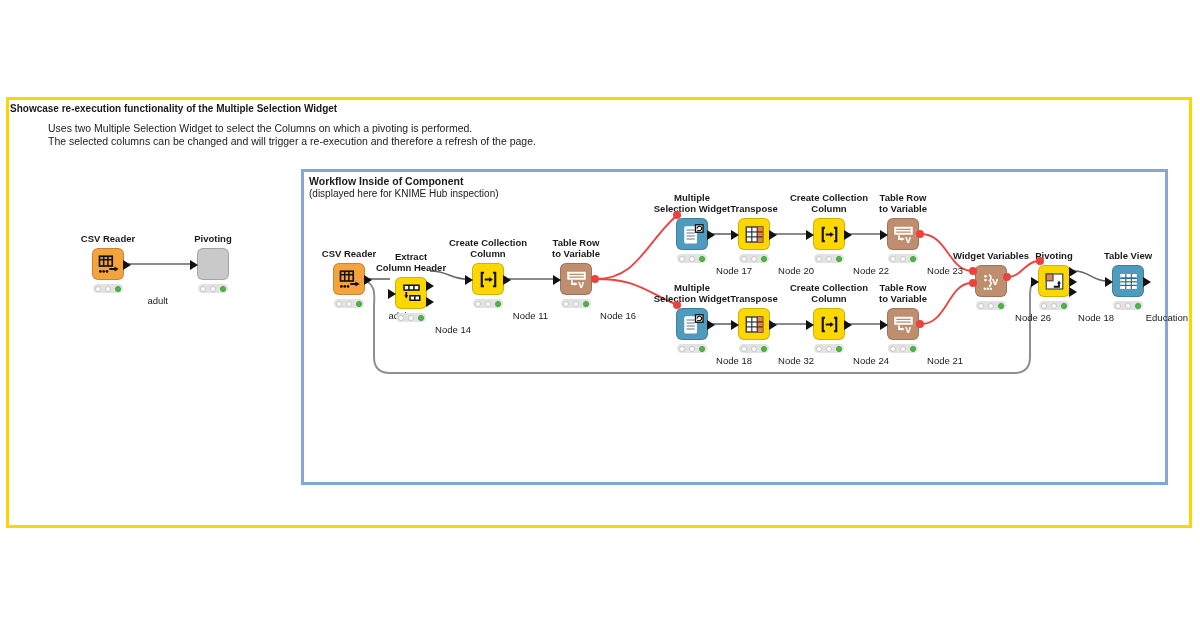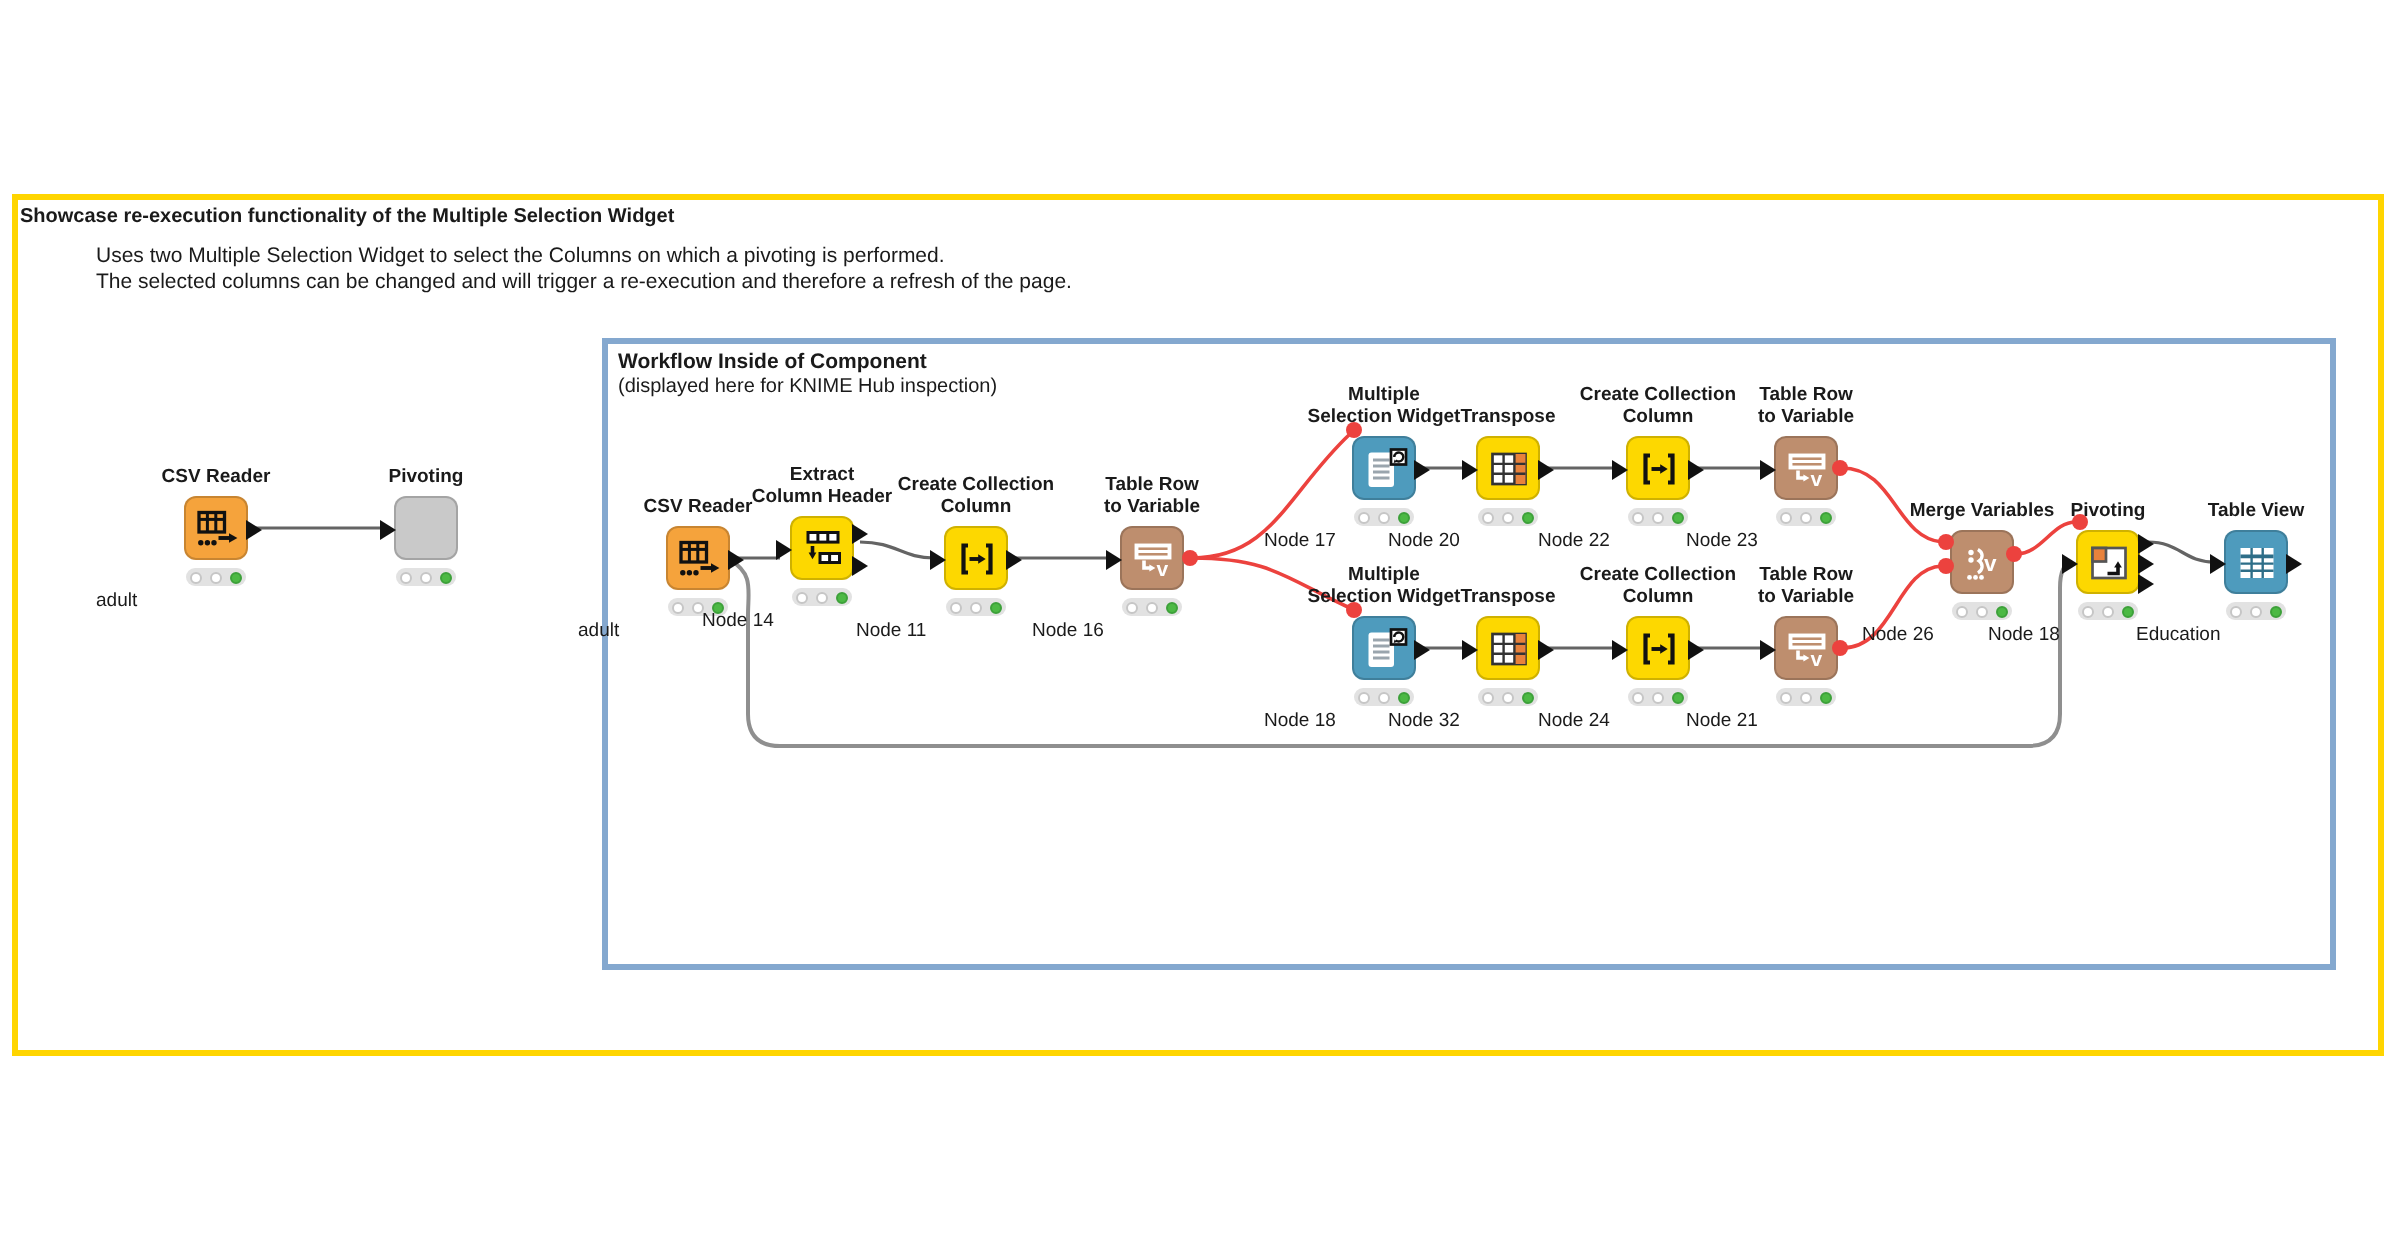--- a/index.html
+++ b/index.html
@@ -43,21 +43,21 @@
     box-sizing:border-box;border:1px solid rgba(0,0,0,0.18);
   }
   .node-body svg{position:absolute;left:2px;top:2px;width:27px;height:27px;}
   .node-label{
     position:absolute;bottom:36px;left:50%;transform:translateX(-50%);
     width:150px;text-align:center;font-size:9.5px;font-weight:bold;line-height:11px;
     white-space:pre-line;
   }
   .node-name{
     position:absolute;top:48px;left:50%;transform:translateX(-50%);
-    width:120px;text-align:left;font-size:9.5px;line-height:10px;
+    width:120px;text-align:right;font-size:9.5px;line-height:10px;
   }
   .traffic-light{
     position:absolute;top:36px;left:50%;transform:translateX(-50%);
     width:30px;height:9px;background:#E2E2E2;border-radius:5px;
     display:flex;align-items:center;justify-content:space-between;padding:0 2px;
     box-sizing:border-box;
   }
   .tl-dot{width:6px;height:6px;border-radius:50%;background:#fff;border:1px solid #c6c6c6;box-sizing:border-box;}
   .tl-dot.on{background:#4CB944;border-color:#3da13a;}
   .p-in,.p-out{position:absolute;width:0;height:0;border-top:5px solid transparent;border-bottom:5px solid transparent;}
@@ -144,21 +144,21 @@
             <circle cx="5.8" cy="13.6" r="0.9" fill="#111"></circle>
             <circle cx="8" cy="13.6" r="0.9" fill="#111"></circle>
           </svg></span><div class="p-out" style="top: 11px;"></div></div>
       <div class="traffic-light">
         <div class="tl-dot"></div>
         <div class="tl-dot"></div>
         <div class="tl-dot on"></div>
       </div>
       <div class="node-name">adult</div>
     </div>
-    <div class="node" style="left: 395px; top: 258px;">
+    <div class="node" style="left: 395px; top: 277px;">
       <div class="node-label">Extract
 Column Header</div>
       <div class="node-body" style="background: rgb(253, 216, 0);"><span><svg viewBox="0 0 18 18">
             <rect x="4" y="3.5" width="10" height="3.2" fill="#fff" stroke="#111"></rect>
             <line x1="7.3" y1="3.5" x2="7.3" y2="6.7" stroke="#111"></line>
             <line x1="10.6" y1="3.5" x2="10.6" y2="6.7" stroke="#111"></line>
             <path d="M5.5 8 V10.6" stroke="#111" stroke-width="1.2" fill="none"></path>
             <path d="M4.2 10.2 L5.5 12.4 L6.8 10.2 Z" fill="#111"></path>
             <rect x="8" y="10.5" width="6.5" height="3" fill="#fff" stroke="#111"></rect>
             <line x1="11.2" y1="10.5" x2="11.2" y2="13.5" stroke="#111"></line>
@@ -337,21 +337,21 @@
             <text x="10.2" y="14.6" font-size="7" font-weight="bold" fill="#fff" font-family="inherit">v</text>
           </svg></span><div class="p-in" style="top: 11px;"></div></div>
       <div class="traffic-light">
         <div class="tl-dot"></div>
         <div class="tl-dot"></div>
         <div class="tl-dot on"></div>
       </div>
       <div class="node-name">Node 21</div>
     </div>
     <div class="node" style="left: 975px; top: 265px;">
-      <div class="node-label">Merge Variables</div>
+      <div class="node-label">Widget Variables</div>
       <div class="node-body" style="background: rgb(190, 142, 110);"><span><svg viewBox="0 0 18 18">
             <circle cx="5" cy="5.5" r="0.9" fill="#fff"></circle>
             <circle cx="5" cy="8" r="0.9" fill="#fff"></circle>
             <path d="M7.3 4.5 C9.1 5.5 9.1 7.3 7.7 8.3 C9.1 9.3 9.1 11.3 7.3 12.3" fill="none" stroke="#fff" stroke-width="1.1"></path>
             <text x="9.3" y="11.6" font-size="7.5" font-weight="bold" fill="#fff" font-family="inherit">v</text>
             <circle cx="4.5" cy="13.8" r="0.8" fill="#fff"></circle>
             <circle cx="6.5" cy="13.8" r="0.8" fill="#fff"></circle>
             <circle cx="8.5" cy="13.8" r="0.8" fill="#fff"></circle>
           </svg></span></div>
       <div class="traffic-light">

